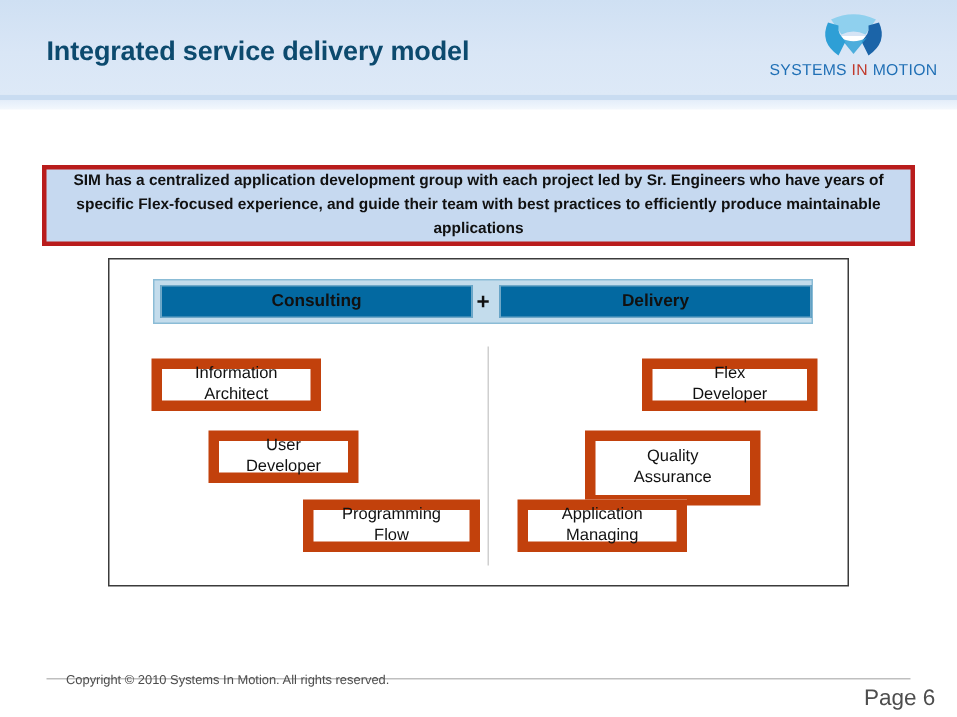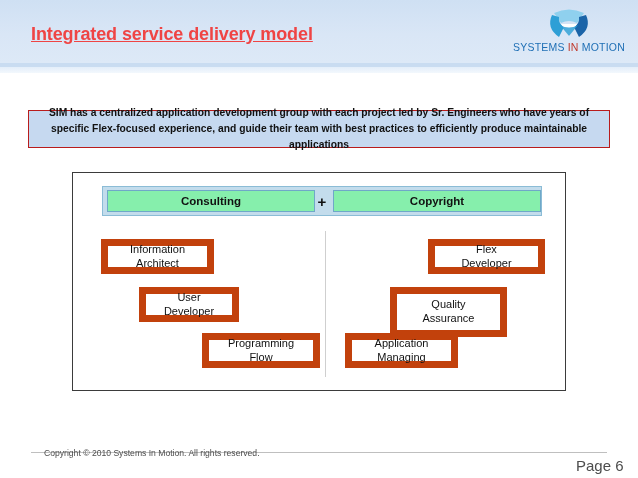--- a/index.html
+++ b/index.html
@@ -19,39 +19,38 @@
   .header-strip {
     position: absolute; left: 0; top: 63px; width: 638px; height: 4px;
     background: #c9dcf1;
   }
   .header-strip2 {
     position: absolute; left: 0; top: 67px; width: 638px; height: 6px;
     background: linear-gradient(to bottom, #e4eefa 0%, #f3f8fd 100%);
   }
   .slide-title {
     position: absolute; left: 31px; top: 24px;
-    font-size: 18px; font-weight: bold; color: #ef4444;
+    font-size: 18px; font-weight: bold; color: #0c4a6e;
     letter-spacing: -0.1px;
-    text-decoration: underline;
   }
 
   
   .logo { position: absolute; left: 508px; top: 8px; width: 122px; height: 50px; }
   .logo-mark { position: absolute; left: 36px; top: 0px; width: 50px; height: 32px; }
   .logo-text {
     position: absolute; left: 0; top: 33px; width: 122px;
     text-align: center; font-size: 10.5px; font-weight: normal;
     color: #1f6fb5; letter-spacing: 0.2px; white-space: nowrap;
   }
   .logo-text .accent { color: #c0392b; }
 
   
   .callout {
-    position: absolute; left: 28px; top: 110px; width: 582px; height: 38px;
-    background: #c6d9f0; border: 1px solid #b91c1c;
+    position: absolute; left: 28px; top: 110px; width: 582px; height: 54px;
+    background: #c6d9f0; border: 3px solid #b91c1c;
     display: flex; align-items: center; justify-content: center;
     padding: 6px 8px;
   }
   .callout-text {
     font-size: 10.3px; font-weight: bold; color: #111; text-align: center;
     line-height: 1.55;
   }
 
   
   .diagram {
@@ -59,21 +58,21 @@
     background: #ffffff; border: 1px solid #3b3b3b;
   }
 
   
   .head-wrap {
     position: absolute; left: 29px; top: 13px; width: 440px; height: 30px;
     background: #c3dcec; border: 1px solid #8bbcd6;
     display: flex; align-items: center;
   }
   .head-box {
-    height: 22px; background: #86efac; border: 1px solid #6fa8c8;
+    height: 22px; background: #0369a1; border: 1px solid #6fa8c8;
     display: flex; align-items: center; justify-content: center;
     font-size: 11.5px; font-weight: bold; color: #111;
   }
   .head-box.left  { margin-left: 4px; width: 208px; }
   .head-box.right { margin-left: 4px; width: 208px; }
   .plus {
     width: 14px; text-align: center; font-size: 15px; font-weight: bold;
     color: #111; line-height: 1;
   }
 
@@ -136,21 +135,21 @@
 
   <div class="callout">
     <div class="callout-text">SIM has a centralized application development group with each project led by Sr. Engineers who have years of specific Flex-focused experience, and guide their team with best practices to efficiently produce maintainable applications</div>
   </div>
 
   <div class="diagram">
 
     <div class="head-wrap">
       <div class="head-box left">Consulting</div>
       <div class="plus">+</div>
-      <div class="head-box right">Copyright</div>
+      <div class="head-box right">Delivery</div>
     </div>
 
     <div class="divider"></div>
 
     <div class="role r-ia">
         <div><span>Information</span><br><span>Architect</span></div>
       </div>
     <div class="role r-ux">
         <div><span>User</span><br><span>Developer</span></div>
       </div>

